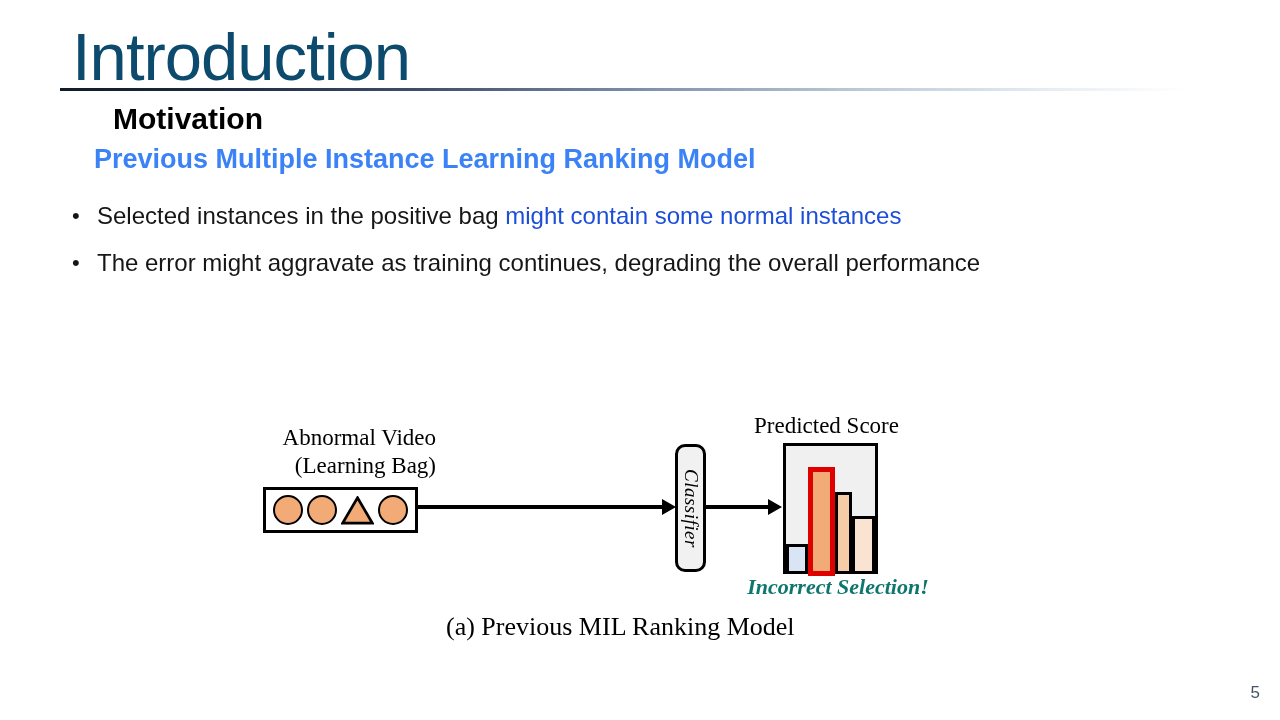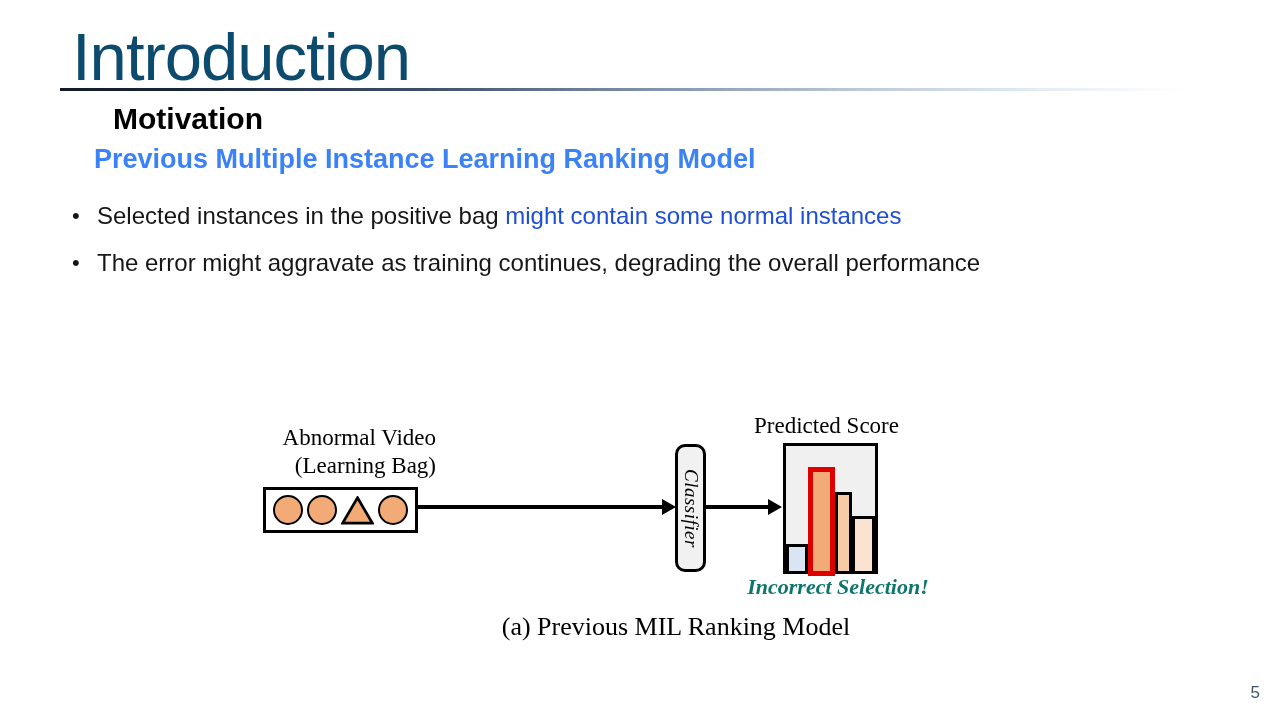--- a/index.html
+++ b/index.html
@@ -82,21 +82,21 @@
   .bar { flex:none; border:3px solid #000; border-bottom-width:0; }
   .bar.selected {
     border:5px solid #DF0000; position:relative; z-index:2; margin-bottom:-5px;
   }
   .incorrect-label {
     position:absolute; left:733px; top:574px; width:210px;
     text-align:center; font-size:22px; font-weight:700; font-style:italic;
   }
   .caption {
     position:absolute; left:446px; top:612px; width:460px;
-    text-align:center; font-size:26px; color:#000;
+    text-align:left; font-size:26px; color:#000;
   }
   .page-number {
     position:absolute; left:1232px; top:683px; width:28px;
     text-align:right; font-size:17px;
   }
 </style>
 </head>
 <body>
 
 <div class="slide">

